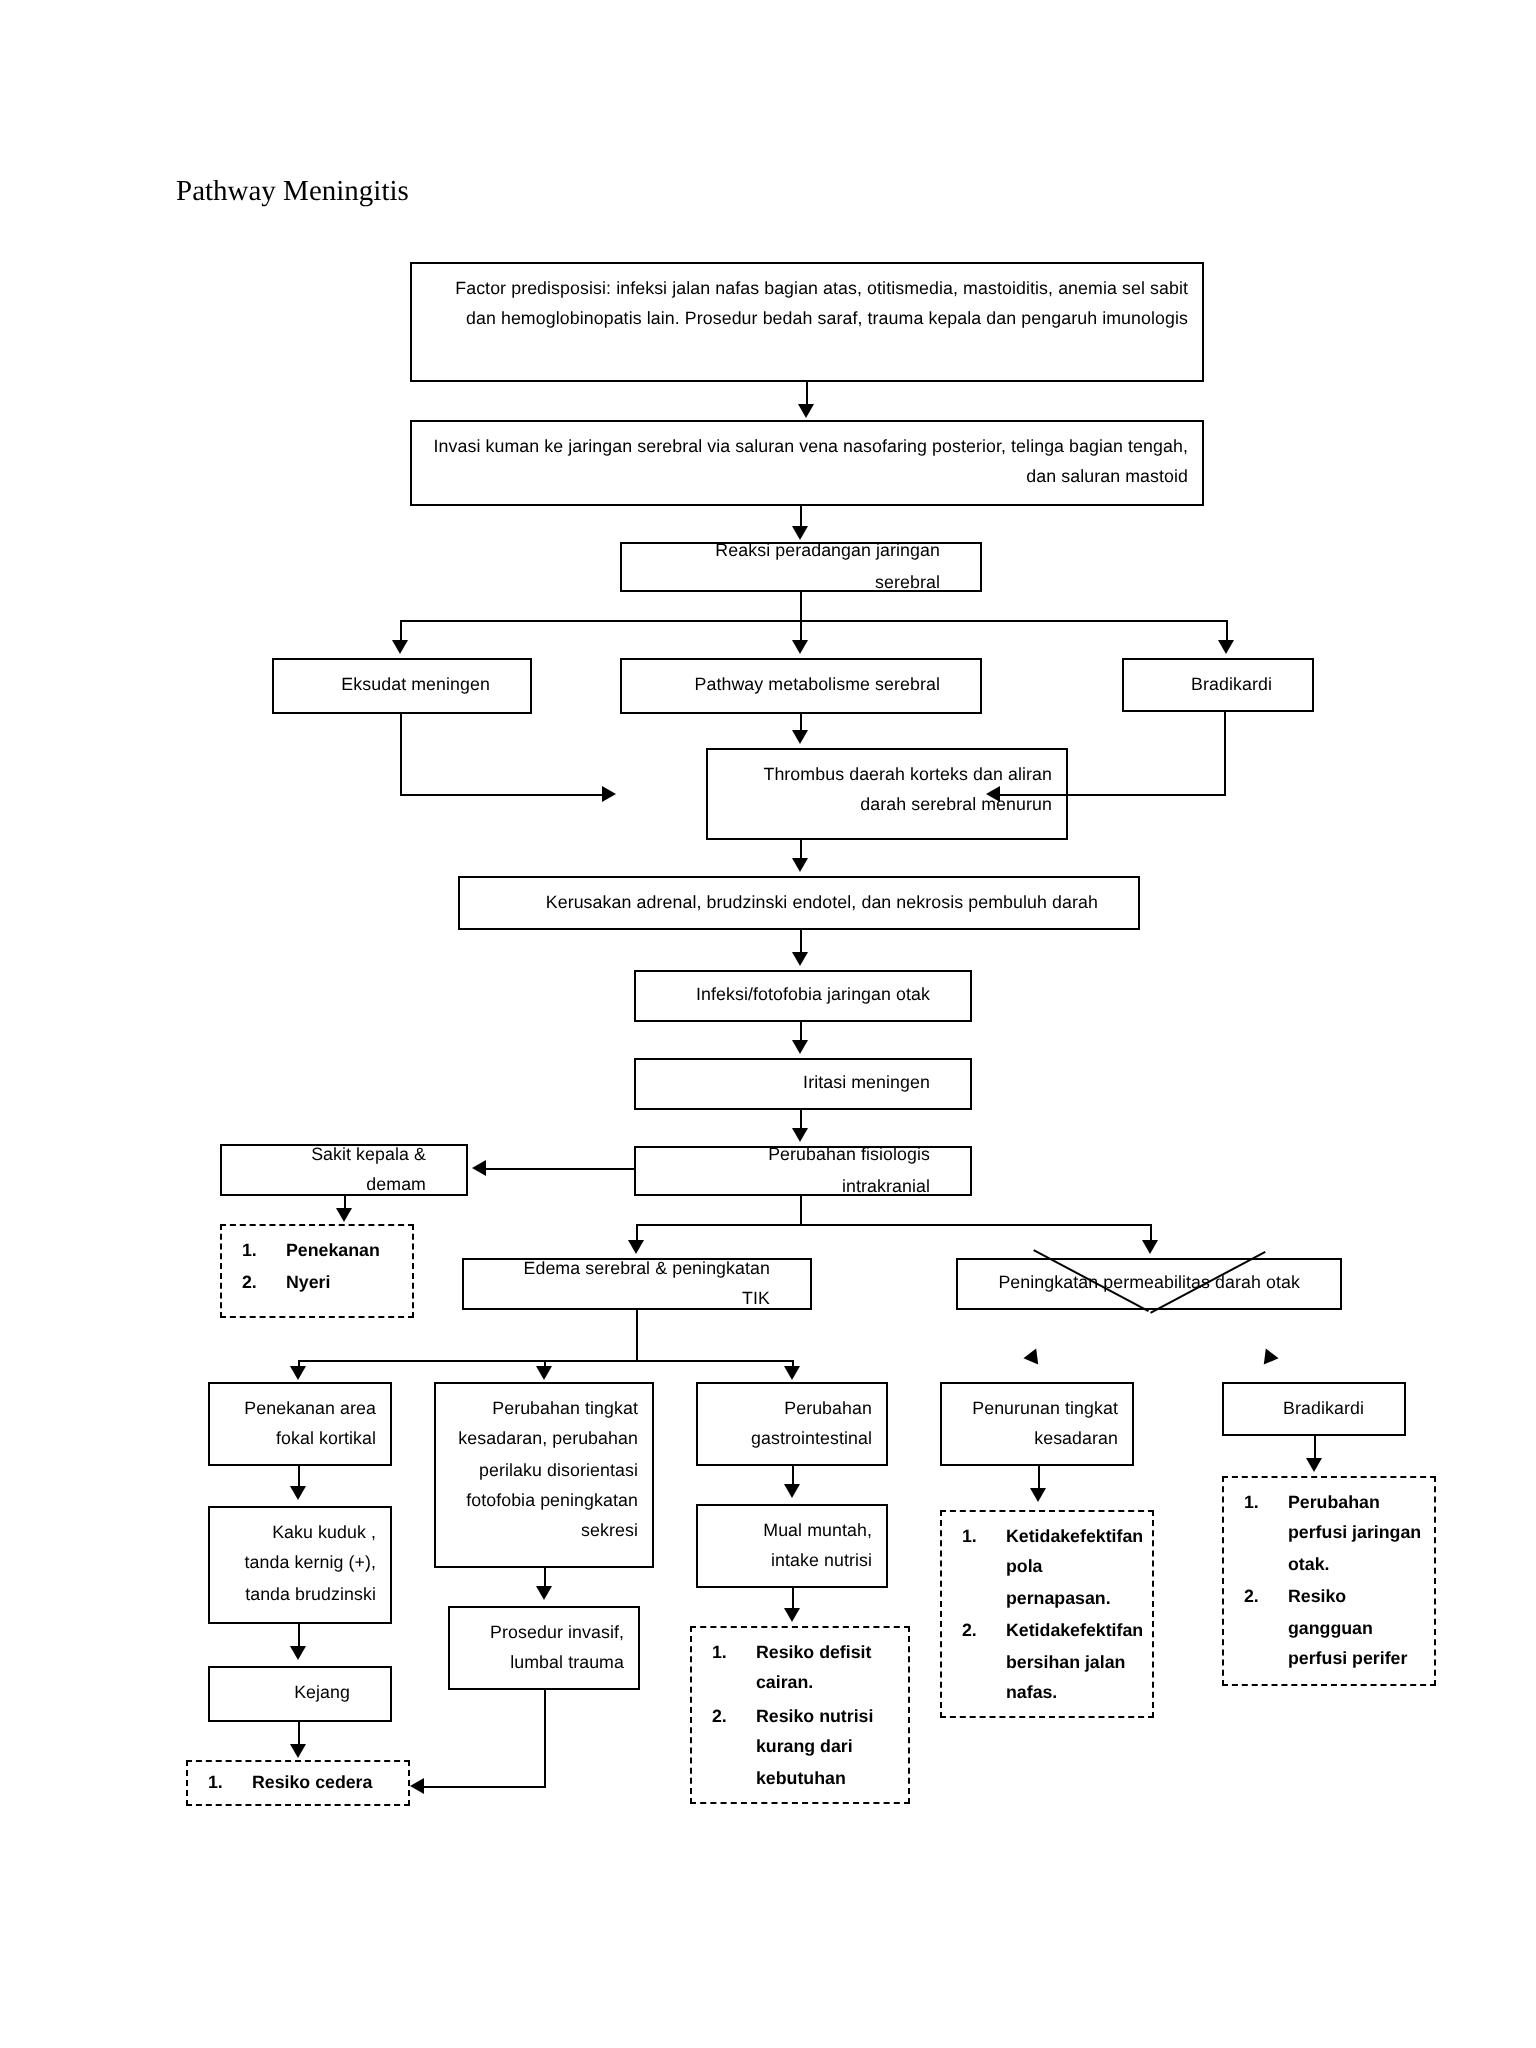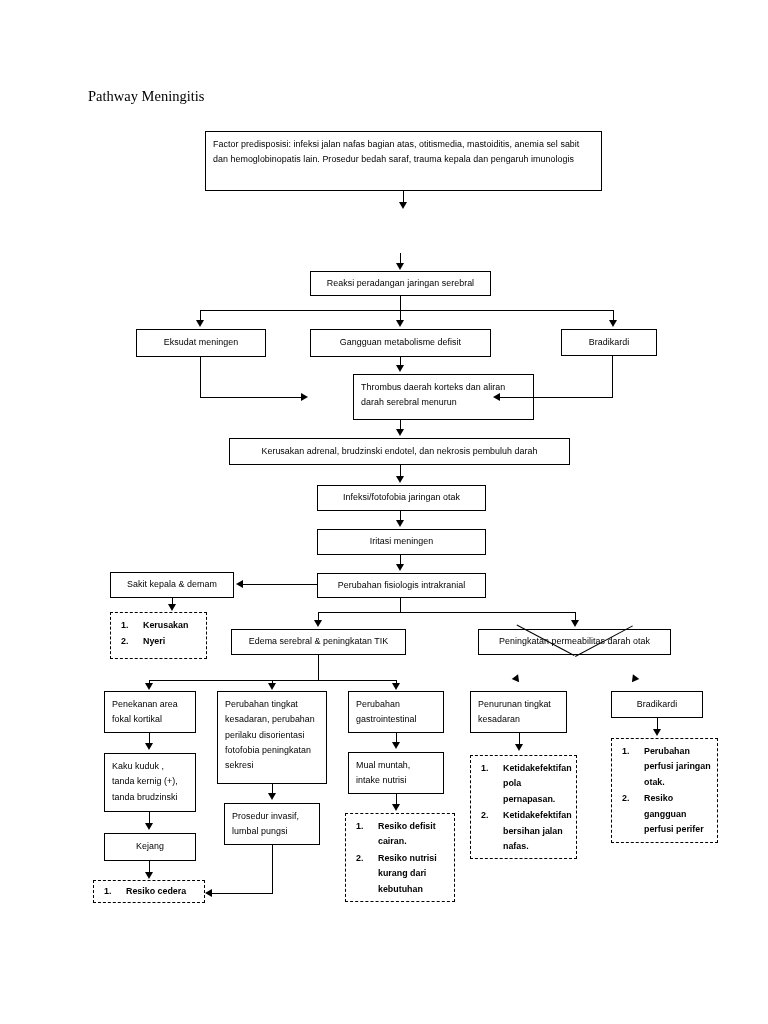--- a/index.html
+++ b/index.html
@@ -19,23 +19,23 @@
 
   
   .node{
     position:absolute;box-sizing:border-box;
     background:#fff;border:1.2px solid #000;
     font-size:8.9px;line-height:1.72;
     color:#000;letter-spacing:.05px;
     padding:5px 7px;
   }
   .node.thick{border-width:1.9px;}
-  .node.center{text-align:center;display:flex;align-items:center;justify-content:center;padding:3px 6px;}
+  .node.center{text-align:right;display:flex;align-items:center;justify-content:center;padding:3px 20px;}
   .node.center span{display:block;width:100%;}
-  .node.left{text-align:left;}
+  .node.left{text-align:right;}
 
   
   .dashed{
     position:absolute;box-sizing:border-box;background:#fff;
     border:1.6px dashed #000;
     font-size:8.9px;line-height:1.74;font-weight:bold;color:#000;
     padding:5px 6px 5px 6px;
   }
   .dashed ol{margin:0;padding:0;list-style:none;}
   .dashed li{
@@ -60,31 +60,34 @@
 <body>
 
 <div id="stage">
 
   <div class="page-title">Pathway Meningitis</div>
 
   <div class="node left thick" style="left:205px;top:131px;width:397px;height:60px;">
     <span>Factor predisposisi: infeksi jalan nafas bagian atas, otitismedia, mastoiditis, anemia sel sabit dan hemoglobinopatis lain. Prosedur bedah saraf, trauma kepala dan pengaruh imunologis</span>
   </div>
 
+  <div class="node left thick" style="left:205px;top:210px;width:397px;height:43px;">
+    <span>Invasi kuman ke jaringan serebral via saluran vena nasofaring posterior, telinga bagian tengah, dan saluran mastoid</span>
+  </div>
 
   <div class="node center" style="left:310px;top:271px;width:181px;height:25px;">
     <span>Reaksi peradangan jaringan serebral</span>
   </div>
 
   <div class="node center thick" style="left:136px;top:329px;width:130px;height:28px;">
     <span>Eksudat meningen</span>
   </div>
 
   <div class="node center thick" style="left:310px;top:329px;width:181px;height:28px;">
-    <span>Gangguan metabolisme defisit</span>
+    <span>Pathway metabolisme serebral</span>
   </div>
 
   <div class="node center" style="left:561px;top:329px;width:96px;height:27px;">
     <span>Bradikardi</span>
   </div>
 
   <div class="node left" style="left:310px;top:374px;width:181px;height:46px;margin-left:43px;">
     <span>Thrombus daerah korteks dan aliran darah serebral menurun</span>
   </div>
 
@@ -126,21 +129,21 @@
 
   <div class="node center" style="left:104px;top:833px;width:92px;height:28px;">
     <span>Kejang</span>
   </div>
 
   <div class="node left" style="left:217px;top:691px;width:110px;height:93px;">
     <span>Perubahan tingkat kesadaran, perubahan perilaku disorientasi fotofobia peningkatan sekresi</span>
   </div>
 
   <div class="node left" style="left:224px;top:803px;width:96px;height:42px;">
-    <span>Prosedur invasif, lumbal pungsi</span>
+    <span>Prosedur invasif, lumbal trauma</span>
   </div>
 
   <div class="node left" style="left:348px;top:691px;width:96px;height:42px;">
     <span>Perubahan gastrointestinal</span>
   </div>
 
   <div class="node left" style="left:348px;top:752px;width:96px;height:42px;">
     <span>Mual muntah, intake nutrisi</span>
   </div>
 
@@ -149,21 +152,21 @@
   </div>
 
   <div class="node center" style="left:611px;top:691px;width:92px;height:27px;">
     <span>Bradikardi</span>
   </div>
 
   <div class="dashed" style="left:110px;top:612px;width:97px;height:47px;">
     <ol>
       <li>
         <span class="num">1.</span>
-        <span>Kerusakan</span>
+        <span>Penekanan</span>
       </li>
       <li>
         <span class="num">2.</span>
         <span>Nyeri</span>
       </li>
     </ol>
   </div>
 
   <div class="dashed" style="left:93px;top:880px;width:112px;height:23px;padding-top:3px;">
     <ol>

